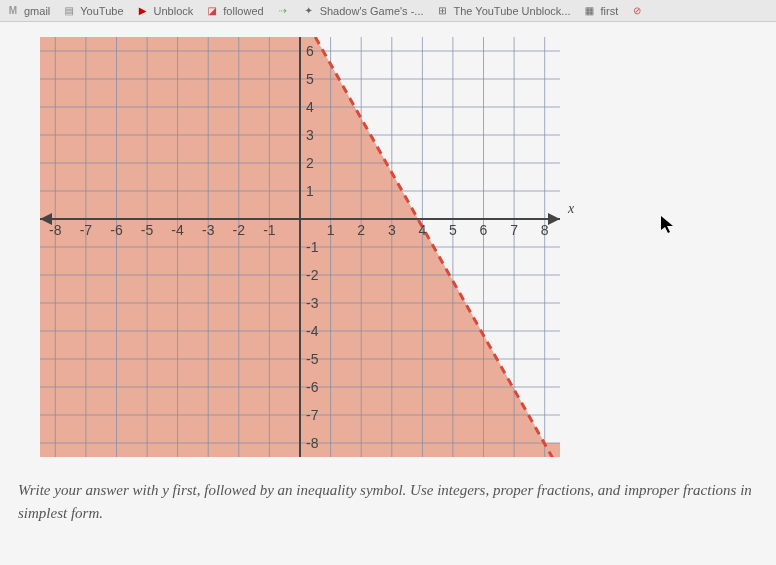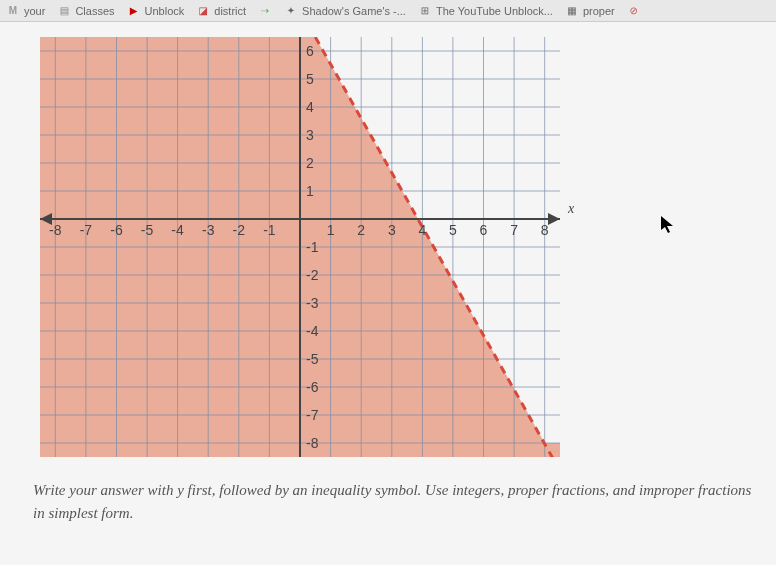--- a/index.html
+++ b/index.html
@@ -53,69 +53,69 @@
       top: 215px;
       font-size: 18px;
       color: #000;
       pointer-events: none;
     }
     .instructions {
       font-family: Georgia, 'Times New Roman', serif;
       font-style: italic;
       font-size: 15px;
       color: #555;
-      padding: 12px 20px 0 33px;
+      padding: 12px 20px 0 18px;
       line-height: 1.5;
     }
     .axis-label {
       font-family: Georgia, serif;
       font-style: italic;
       font-size: 14px;
       fill: #444;
     }
     .tick-label {
       font-family: Arial, sans-serif;
       font-size: 14px;
       fill: #444;
     }
   </style>
 </head>
 <body>
 
 <div class="bookmarks-bar">
   <div class="bookmark">
     <span class="bookmark-icon" style="color:#999;font-weight:bold">M</span>
-    <span>your</span>
+    <span>gmail</span>
   </div>
   <div class="bookmark">
     <span class="bookmark-icon" style="color:#888">▤</span>
-    <span>Classes</span>
+    <span>YouTube</span>
   </div>
   <div class="bookmark">
     <span class="bookmark-icon" style="color:#c00">▶</span>
     <span>Unblock</span>
   </div>
   <div class="bookmark">
     <span class="bookmark-icon" style="color:#c44">◪</span>
-    <span>district</span>
+    <span>followed</span>
   </div>
   <div class="bookmark">
     <span class="bookmark-icon" style="color:#6a6">⇢</span>
   </div>
   <div class="bookmark">
     <span class="bookmark-icon" style="color:#666">✦</span>
     <span>Shadow's Game's -...</span>
   </div>
   <div class="bookmark">
     <span class="bookmark-icon" style="color:#666">⊞</span>
     <span>The YouTube Unblock...</span>
   </div>
   <div class="bookmark">
     <span class="bookmark-icon" style="color:#666">▦</span>
-    <span>proper</span>
+    <span>first</span>
   </div>
   <div class="bookmark">
     <span class="bookmark-icon" style="color:#c55">⊘</span>
   </div>
 </div>
 
 <div class="chart-container">
   <svg class="chart-svg" viewBox="0 0 560 440">
     <defs>
       <clipPath id="plotClip">

